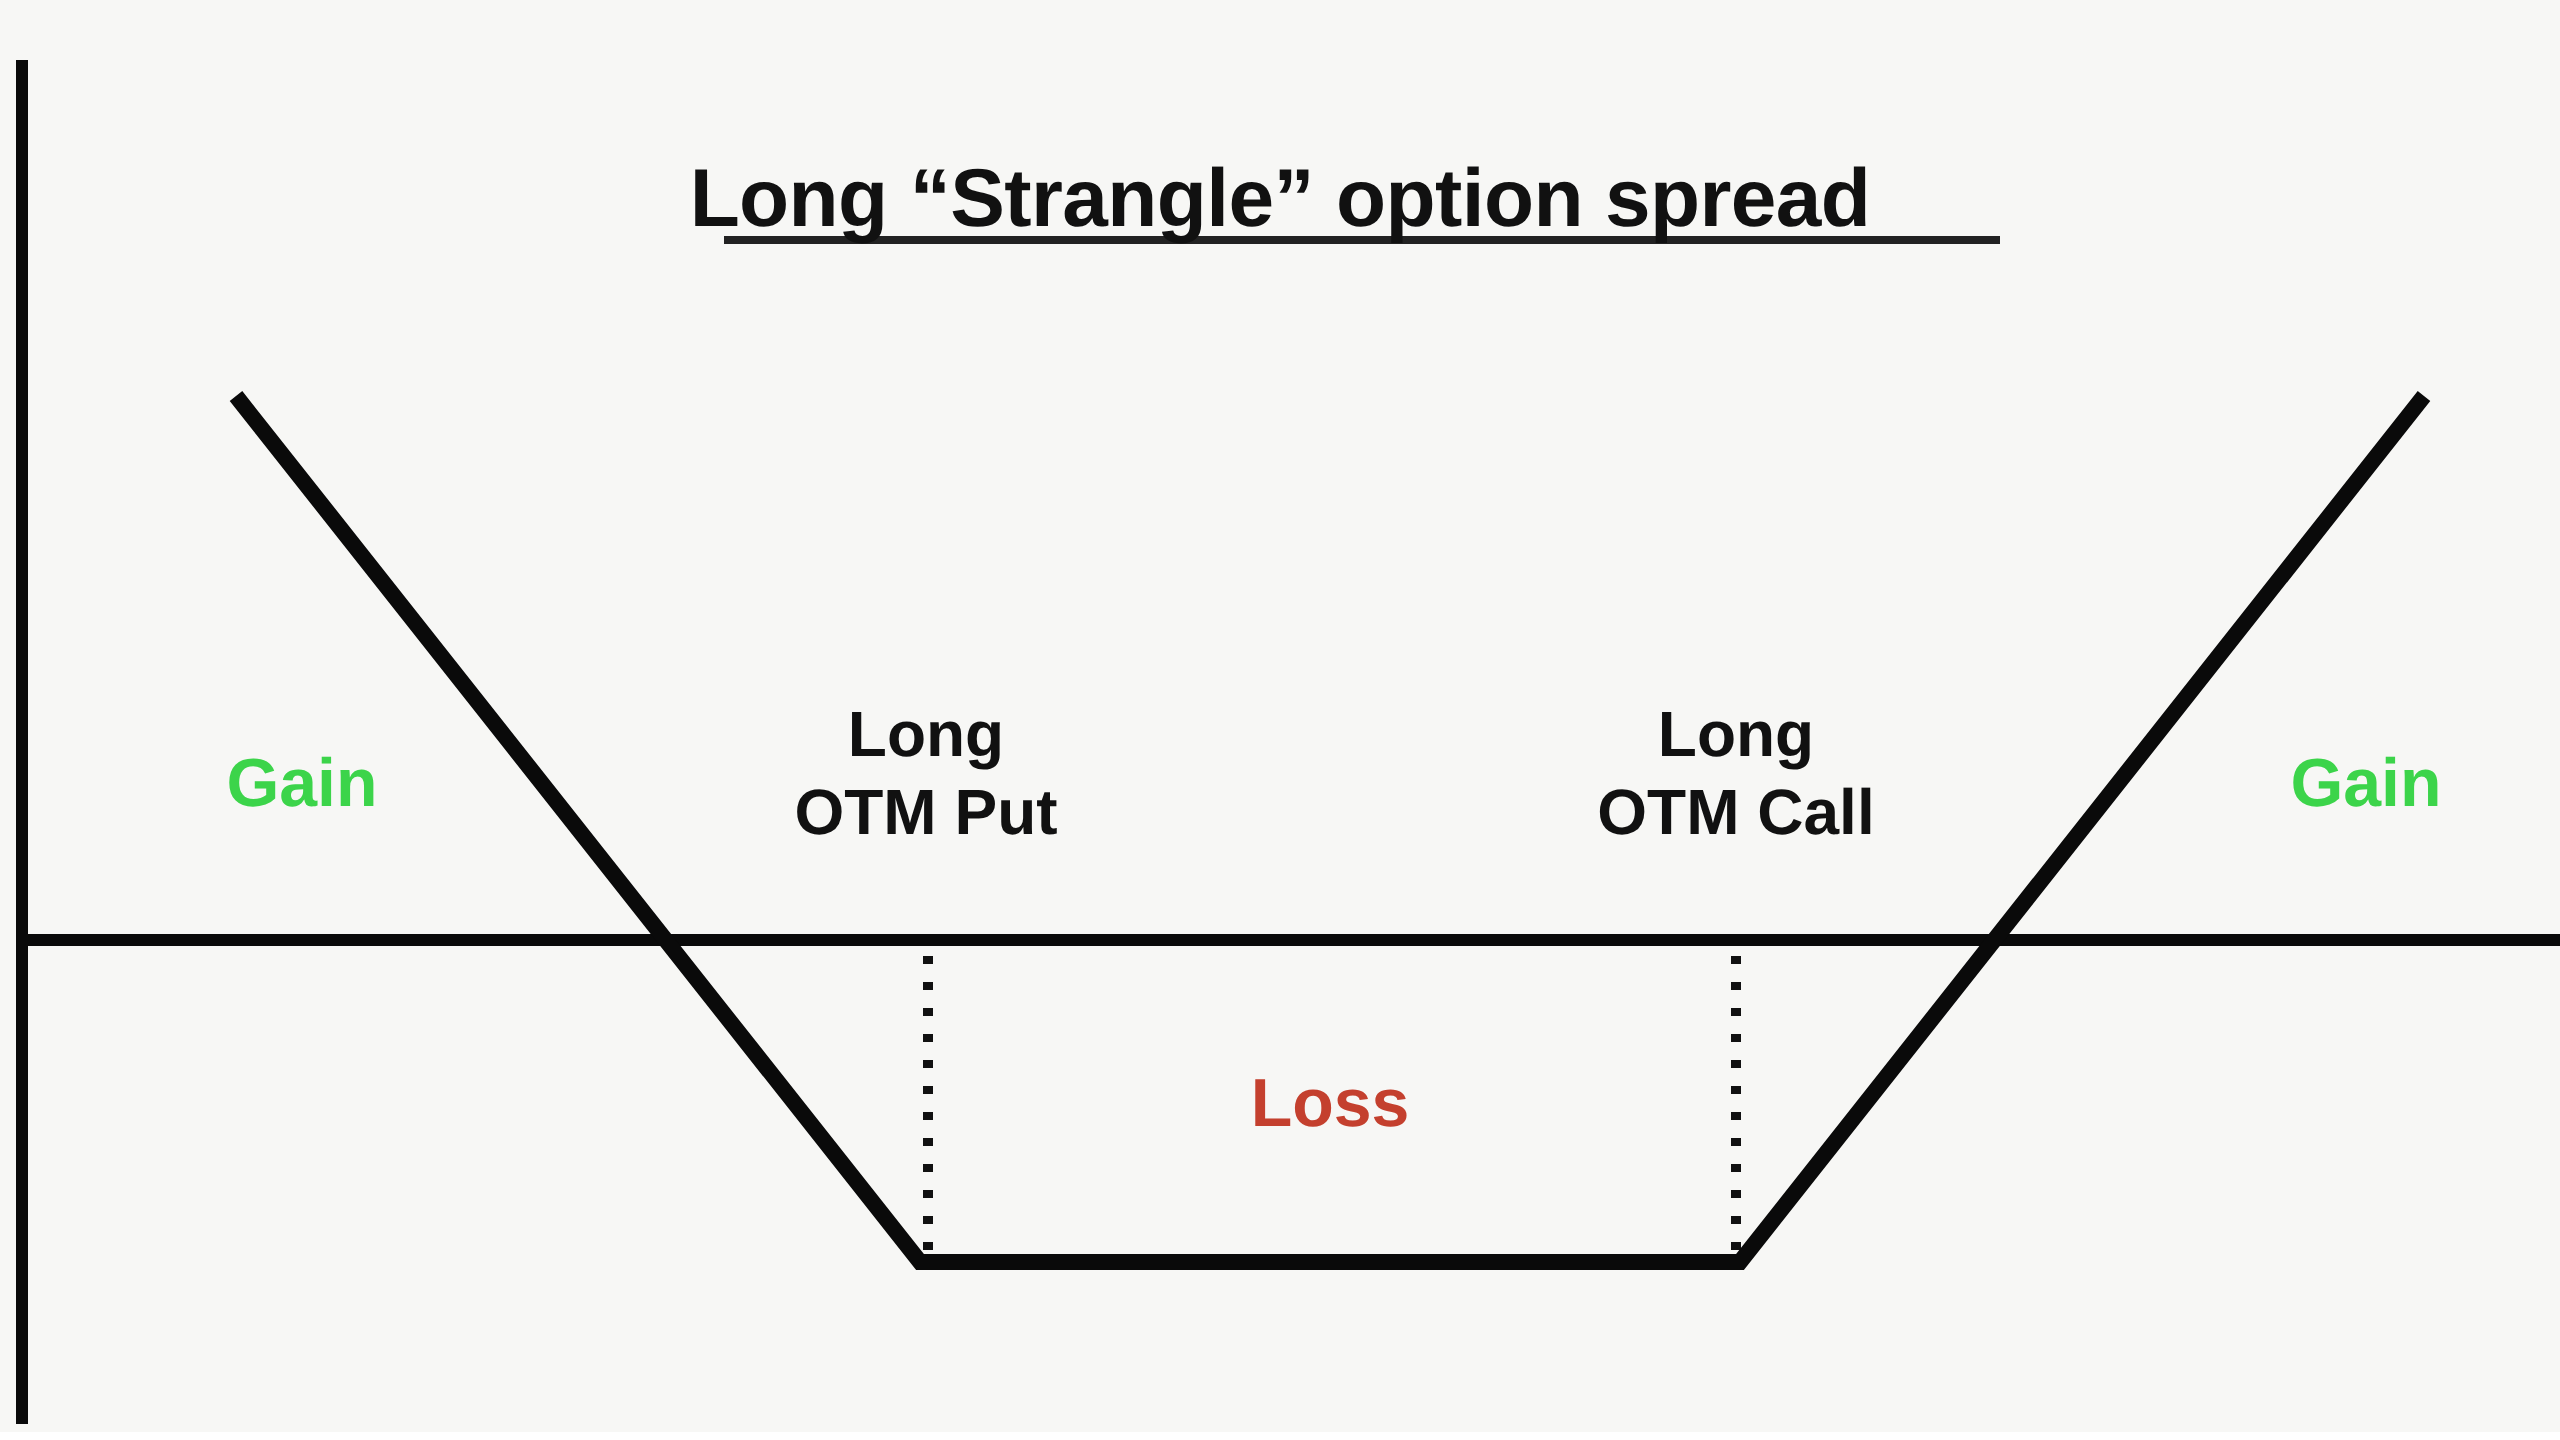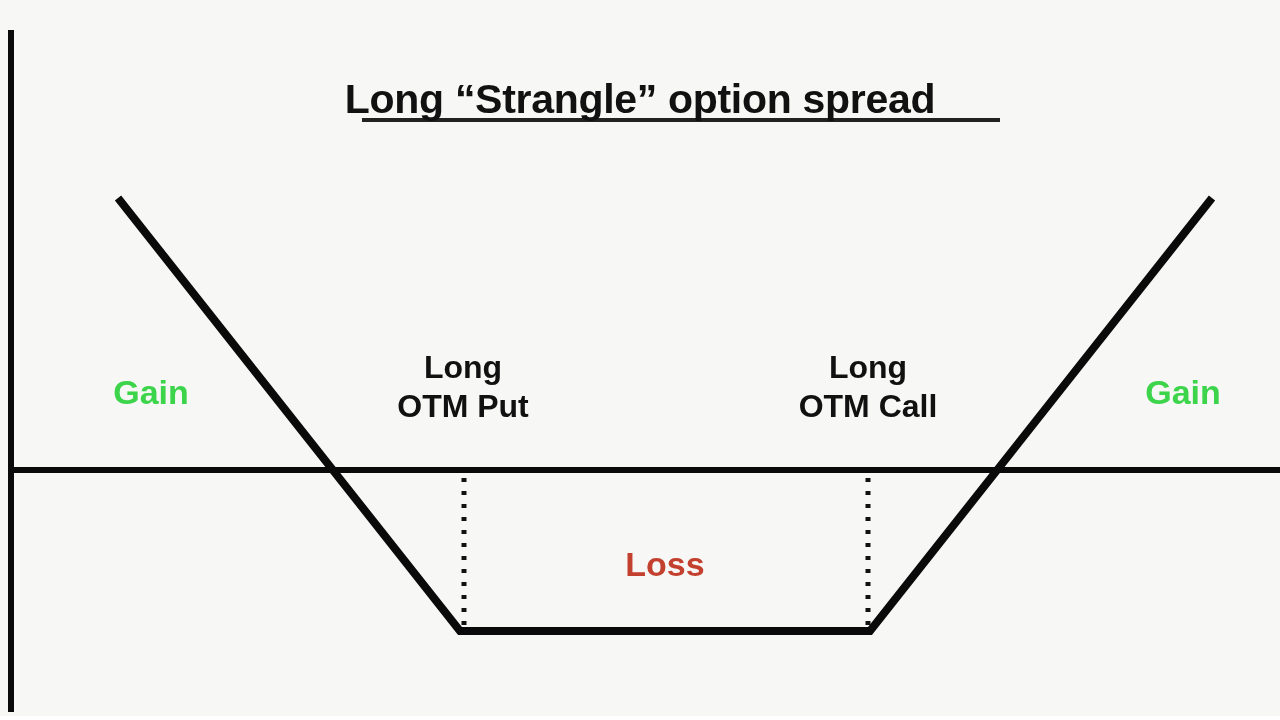--- a/index.html
+++ b/index.html
@@ -58,21 +58,21 @@
   }
   #gain-right {
     left: 1100px;
     top: 372px;
     width: 166px;
     font-size: 34px;
     color: #3cd44a;
   }
   #loss-label {
     left: 545px;
-    top: 544px;
+    top: 532px;
     width: 240px;
     font-size: 34px;
     color: #c4402e;
   }
   #put-label {
     left: 345px;
     top: 348px;
     width: 236px;
     font-size: 32px;
     color: #111111;

